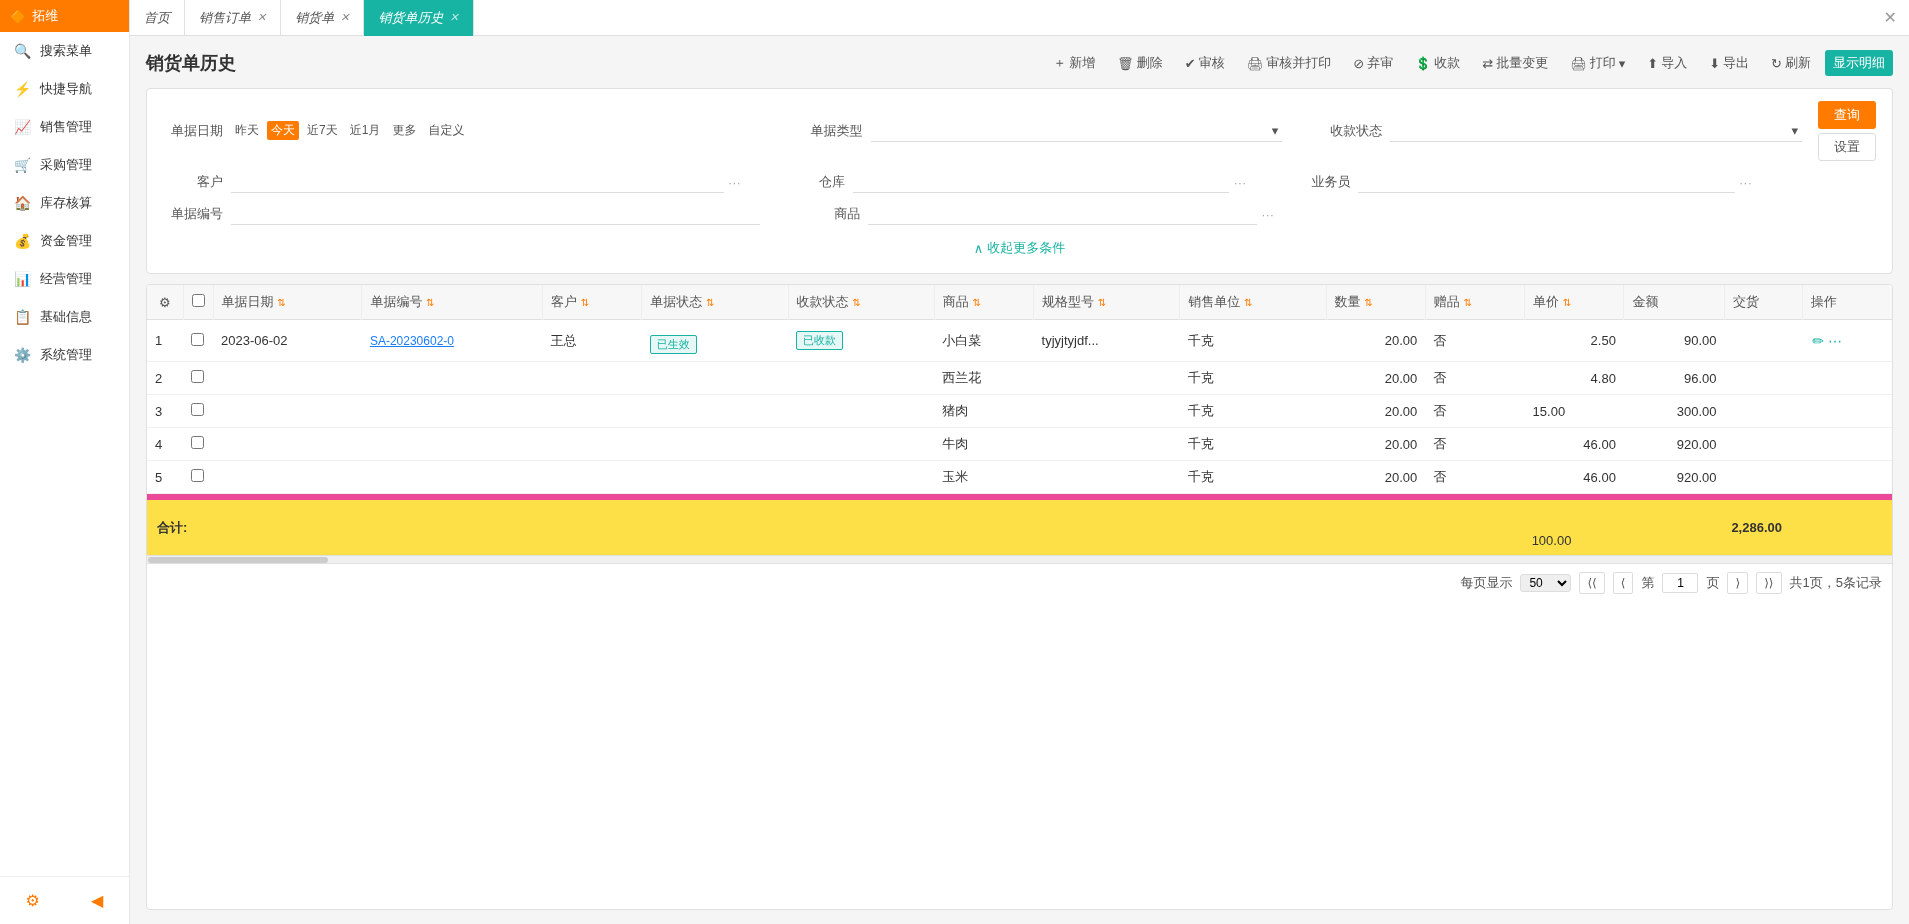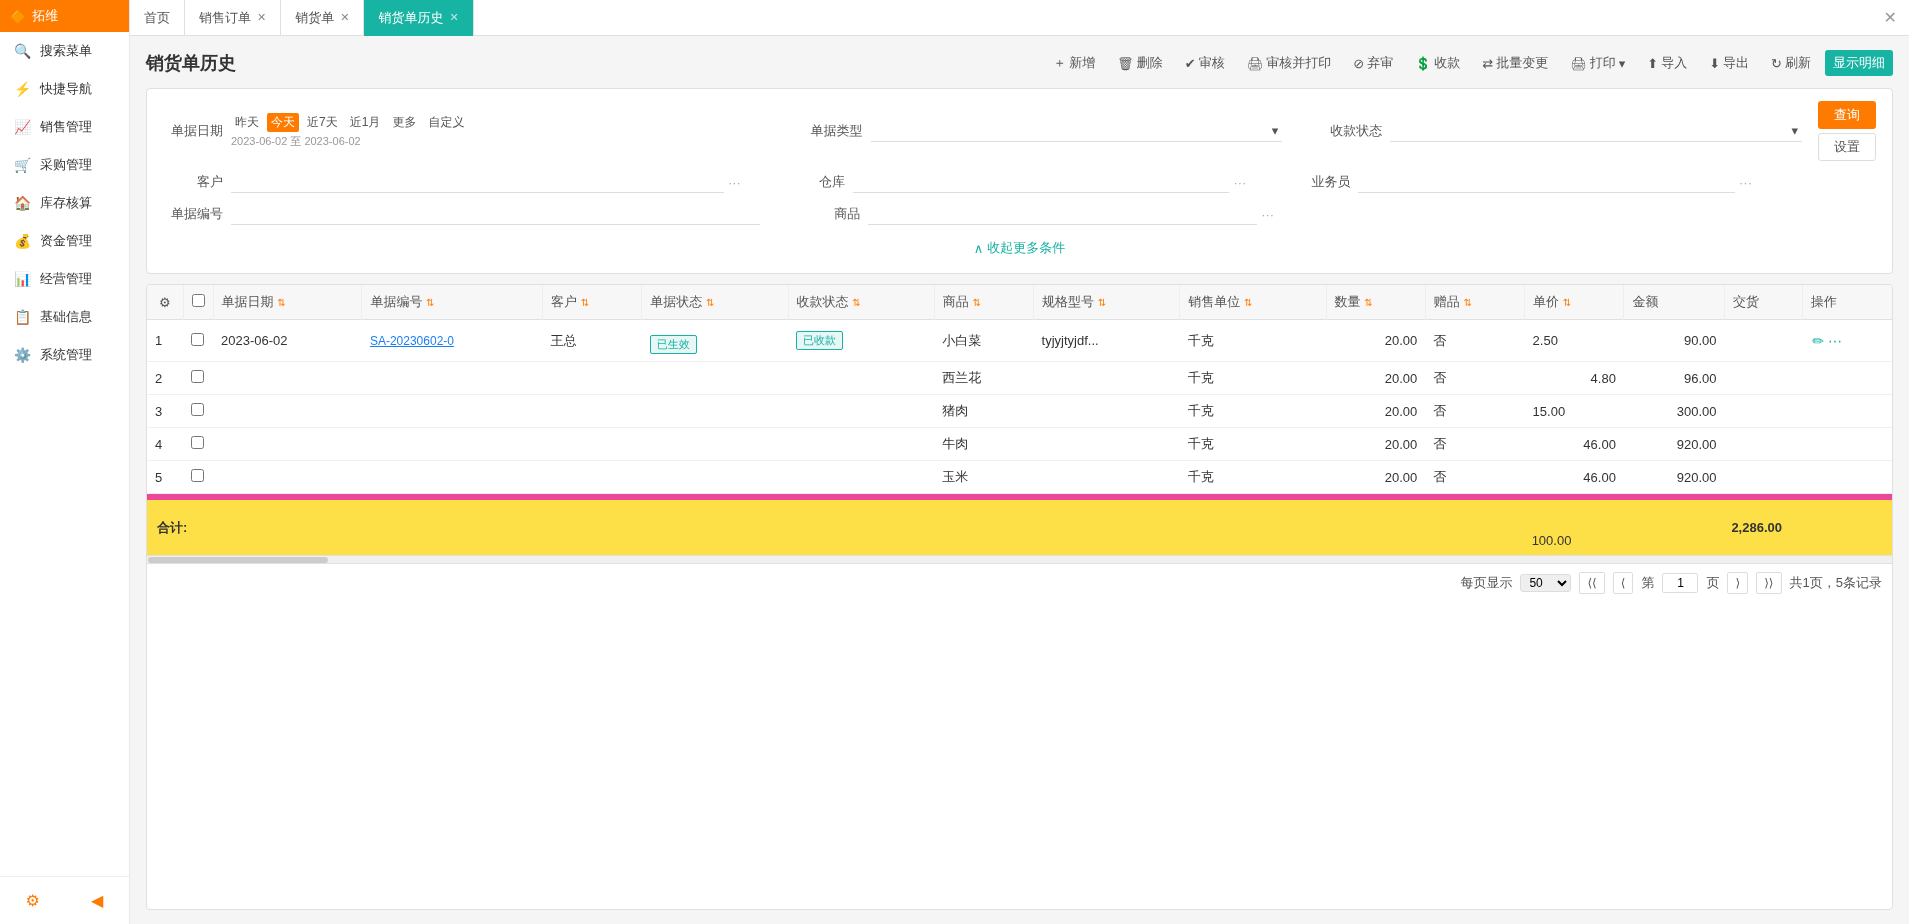--- a/index.html
+++ b/index.html
@@ -71,20 +71,21 @@
     .tab {
       padding: 0 14px;
       height: 36px;
       display: flex;
       align-items: center;
       gap: 6px;
       cursor: pointer;
       color: #555;
       font-size: 13px;
       border-right: 1px solid #e0e0e0;
+      font-style: italic;
     }
     .tab:first-child { border-left: none; }
     .tab.active {
       background: #17b3a3;
       color: #fff;
     }
     .tab .close-btn {
       font-size: 11px;
       color: inherit;
       opacity: 0.7;
@@ -497,21 +498,20 @@
           <span class="filter-label">单据日期</span>
           <div style="flex:1;">
             <div class="date-tabs">
               <span class="date-tab">昨天</span>
               <span class="date-tab active">今天</span>
               <span class="date-tab">近7天</span>
               <span class="date-tab">近1月</span>
               <span class="date-tab">更多</span>
               <span class="date-tab">自定义</span>
             </div>
-            <div class="date-range-label">2023-06-02 至 2023-06-02</div>
           </div>
         </div>
         <div style="width:40px;"></div>
         <div class="filter-item" style="flex:1.2;">
           <span class="filter-label">单据类型</span>
           <div class="filter-select" style="flex:1;">
             <span style="flex:1;"></span>
             <span>▾</span>
           </div>
         </div>
@@ -639,21 +639,21 @@
               <td>2023-06-02</td>
               <td><span class="link-text">SA-20230602-0</span></td>
               <td>王总</td>
               <td><span class="status-badge status-active">已生效</span></td>
               <td><span class="status-badge status-paid">已收款</span></td>
               <td>小白菜</td>
               <td>tyjyjtyjdf...</td>
               <td>千克</td>
               <td style="text-align: right;">20.00</td>
               <td>否</td>
-              <td style="">2.50</td>
+              <td style="text-align: right;">2.50</td>
               <td style="text-align: right;">90.00</td>
               <td></td>
               <td><span class="action-icon">✏</span><span class="action-icon">⋯</span></td>
             </tr>
             <tr>
               <td>2</td>
               <td><input type="checkbox" style=""></td>
               <td></td>
               <td></td>
               <td></td>

